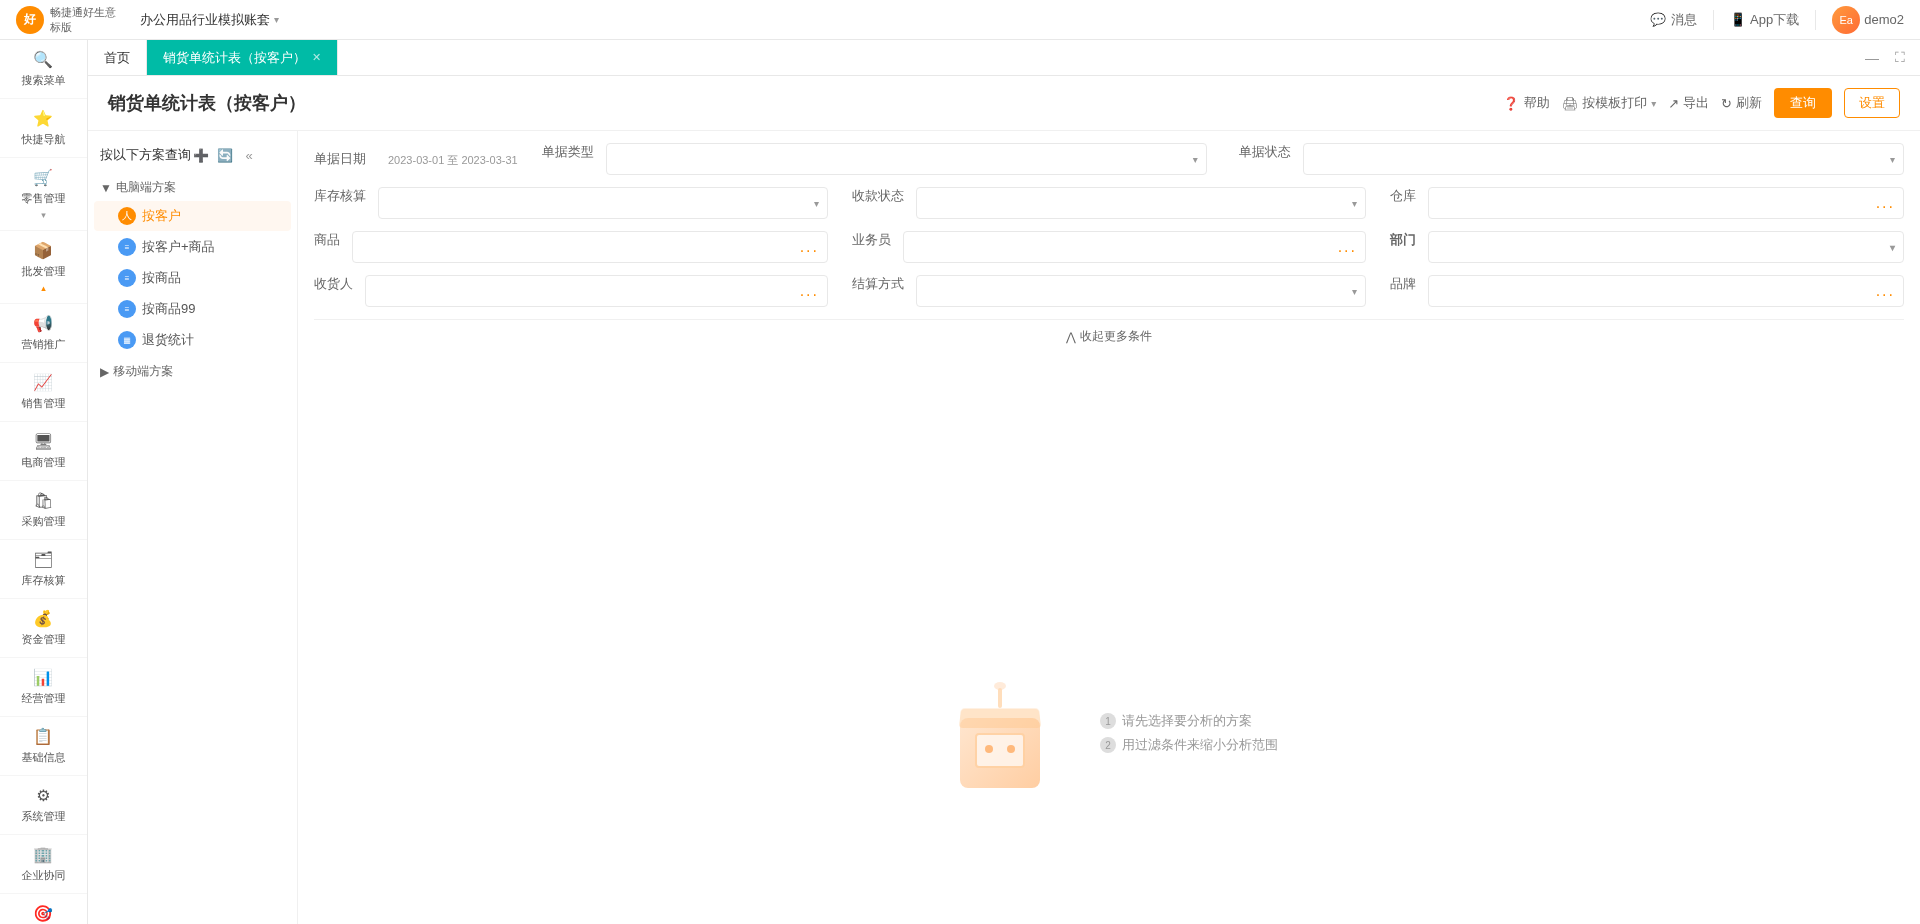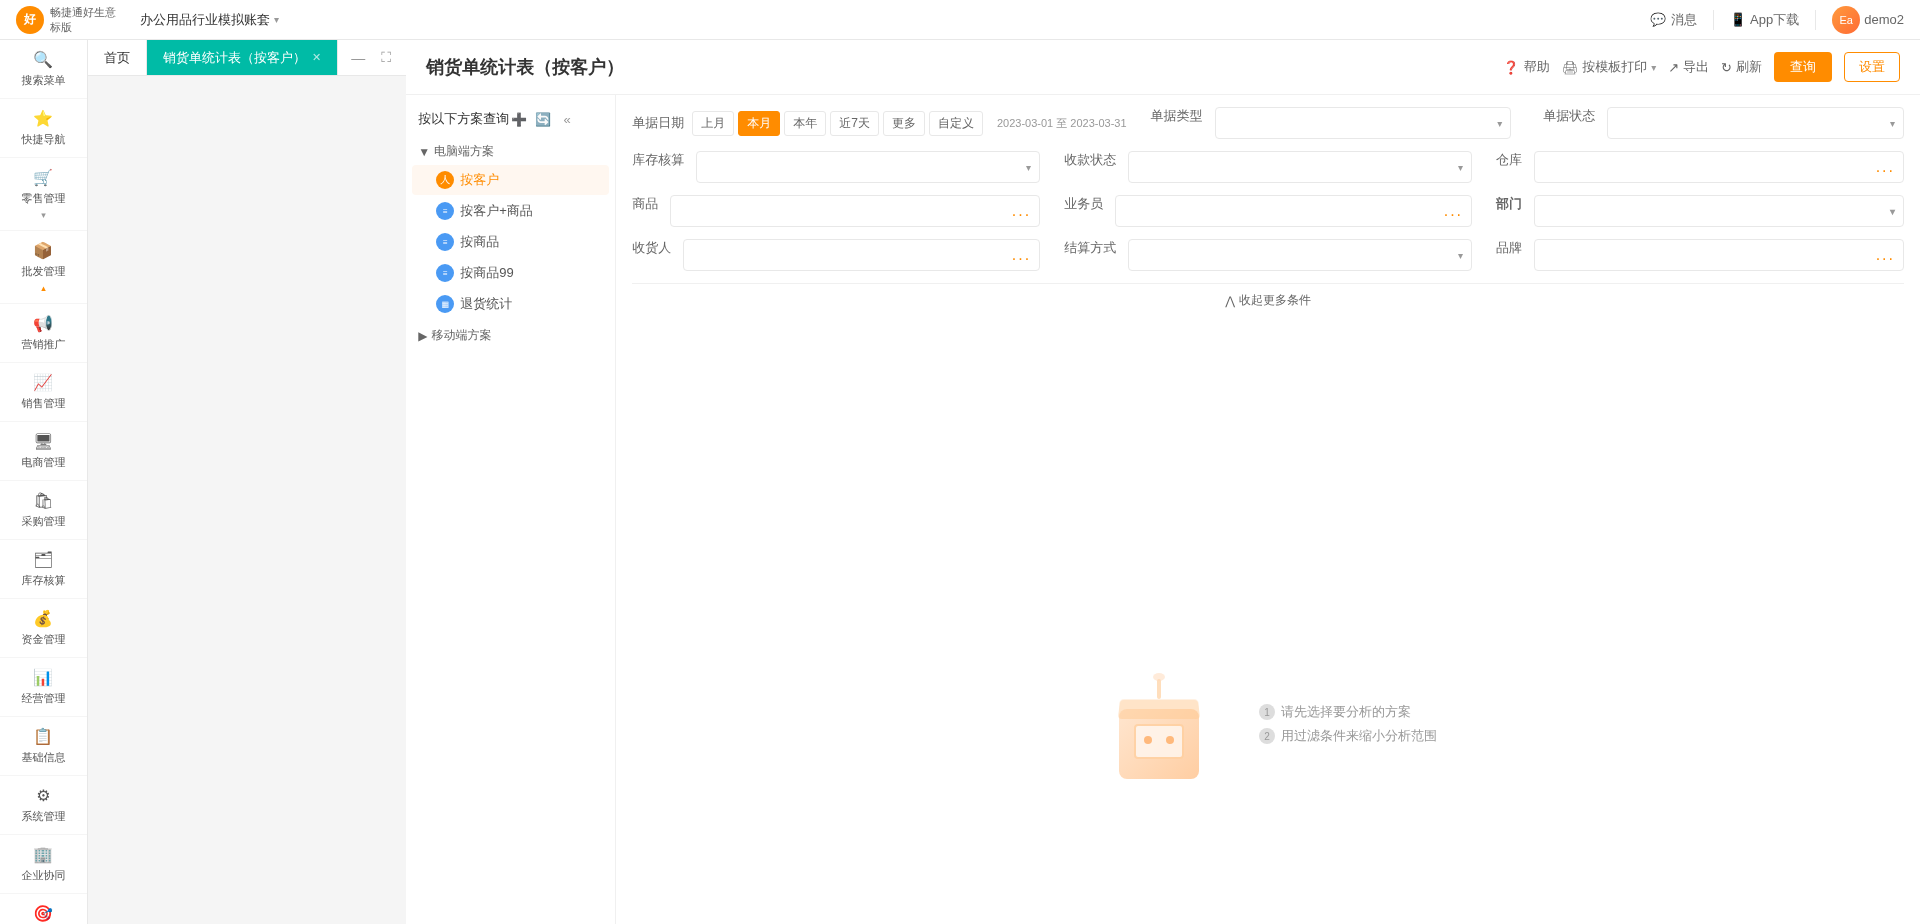--- a/index.html
+++ b/index.html
@@ -96,21 +96,21 @@
     }
     .sidebar-icon {
       font-size: 16px;
     }
     .sidebar-label { font-size: 11px; }
 
     
     .main-content {
       flex: 1;
       display: flex;
-      flex-direction: row;
+      flex-direction: column;
       overflow: hidden;
     }
 
     
     .tab-bar {
       height: 36px;
       background: #fff;
       display: flex;
       align-items: stretch;
       border-bottom: 1px solid #e8e8e8;
@@ -599,30 +599,22 @@
                 <span>移动端方案</span>
               </div>
             </div>
           </div>
 
           <div style="flex:1; display:flex; flex-direction:column; overflow:hidden;">
 
             <div class="filter-area">
 
               <div class="filter-row">
-                <div class="filter-item" style="flex:none;gap:8px;align-items:center;">
+                <div class="filter-item" style="flex:none;gap:16px;align-items:flex-end;">
                   <span class="filter-label">单据日期</span>
-                  <div class="date-btns">
-                    <button class="date-btn">上月</button>
-                    <button class="date-btn active">本月</button>
-                    <button class="date-btn">本年</button>
-                    <button class="date-btn">近7天</button>
-                    <button class="date-btn">更多</button>
-                    <button class="date-btn">自定义</button>
-                  </div>
                   <span class="date-range">2023-03-01 至 2023-03-31</span>
                 </div>
                 <div class="filter-item" style="margin-left:24px;">
                   <span class="filter-label">单据类型</span>
                   <div class="filter-input">
                     <span></span>
                     <span class="arrow">▾</span>
                   </div>
                 </div>
                 <div class="filter-item" style="margin-left:32px;">

